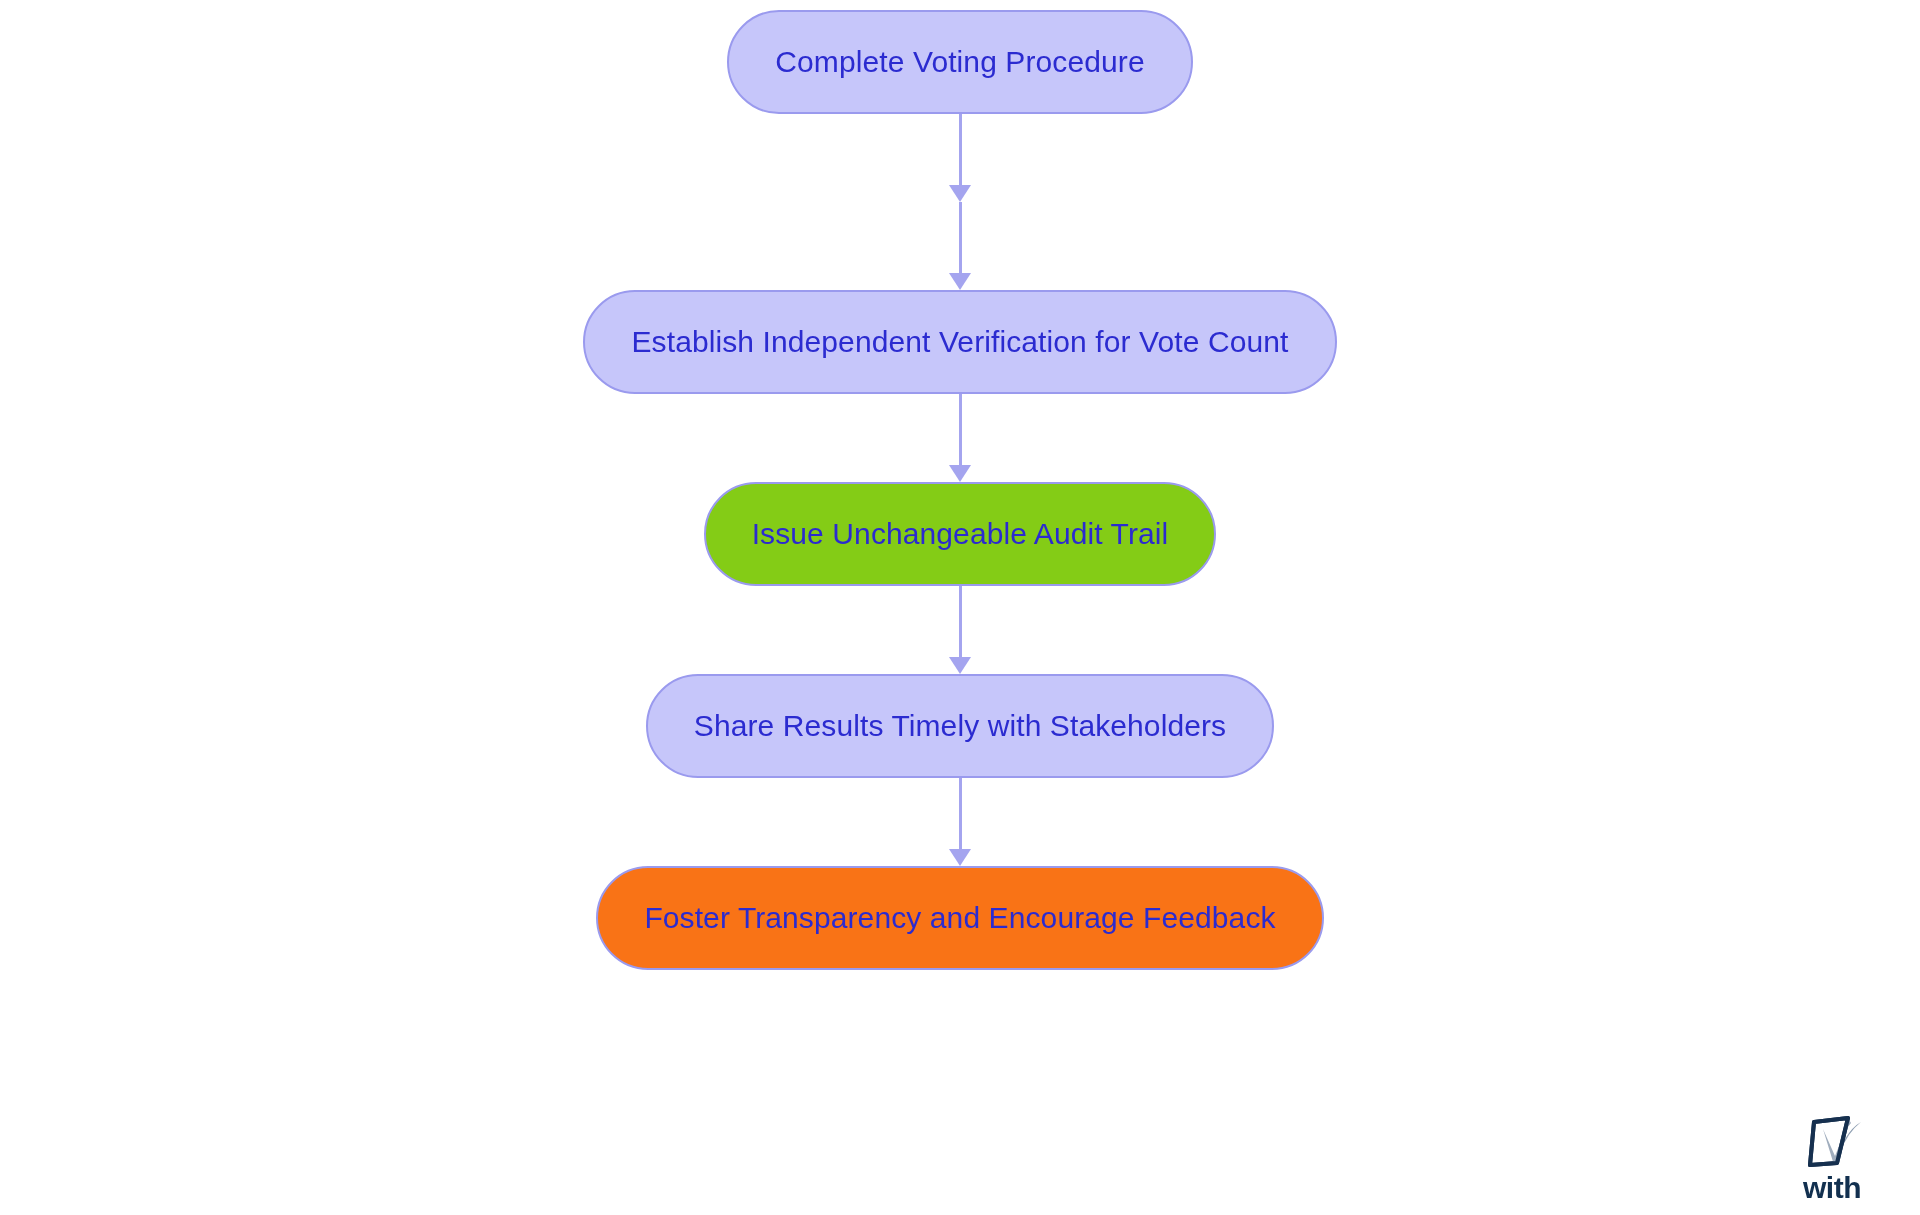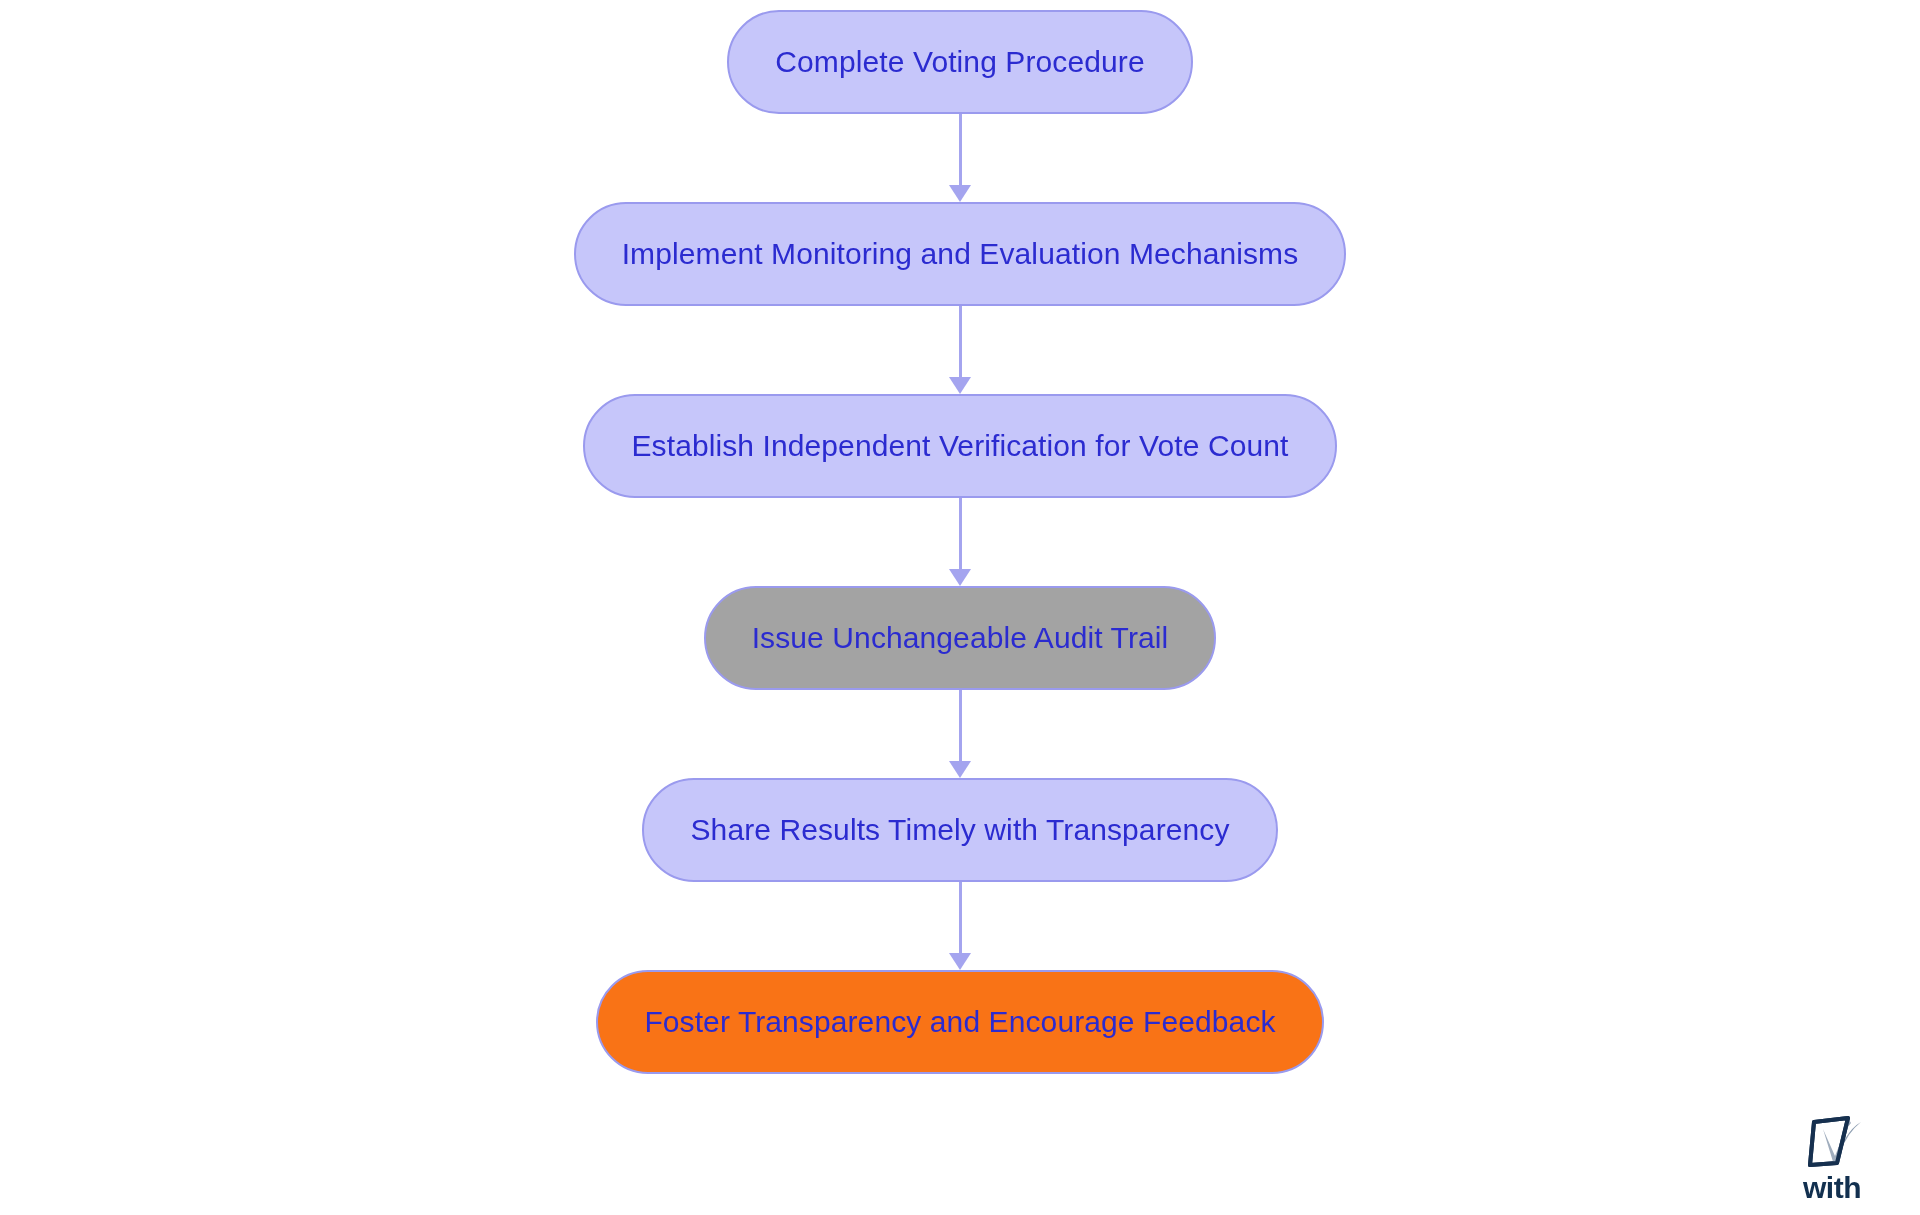--- a/index.html
+++ b/index.html
@@ -112,49 +112,46 @@
 
     <div class="flow-node" style="background: rgb(198, 198, 250); border-color: rgb(154, 154, 238);">
       <span class="node-label" style="color: rgb(43, 43, 208);">Complete Voting Procedure</span>
     </div>
 
     <div class="connector">
       <div class="conn-line" style="background: rgb(164, 164, 239);"></div>
       <div class="conn-head" style="border-top-color: rgb(164, 164, 239);"></div>
     </div>
 
-    <div class="flow-node" style="background: rgb(198, 198, 250); border-color: rgb(154, 154, 238);">
-      <span class="node-label" style="color: rgb(43, 43, 208);">Implement Monitoring and Evaluation Mechanisms</span>
-    </div>
 
     <div class="connector">
       <div class="conn-line" style="background: rgb(164, 164, 239);"></div>
       <div class="conn-head" style="border-top-color: rgb(164, 164, 239);"></div>
     </div>
 
     <div class="flow-node" style="background: rgb(198, 198, 250); border-color: rgb(154, 154, 238);">
       <span class="node-label" style="color: rgb(43, 43, 208);">Establish Independent Verification for Vote Count</span>
     </div>
 
     <div class="connector">
       <div class="conn-line" style="background: rgb(164, 164, 239);"></div>
       <div class="conn-head" style="border-top-color: rgb(164, 164, 239);"></div>
     </div>
 
-    <div class="flow-node" style="background: #a3a3a3; border-color: rgb(154, 154, 238);">
+    <div class="flow-node" style="background: #84cc16; border-color: rgb(154, 154, 238);">
       <span class="node-label" style="color: rgb(43, 43, 208);">Issue Unchangeable Audit Trail</span>
     </div>
 
     <div class="connector">
       <div class="conn-line" style="background: rgb(164, 164, 239);"></div>
       <div class="conn-head" style="border-top-color: rgb(164, 164, 239);"></div>
     </div>
 
     <div class="flow-node" style="background: rgb(198, 198, 250); border-color: rgb(154, 154, 238);">
-      <span class="node-label" style="color: rgb(43, 43, 208);">Share Results Timely with Transparency</span>
+      <span class="node-label" style="color: rgb(43, 43, 208);">Share Results Timely with Stakeholders</span>
     </div>
 
     <div class="connector">
       <div class="conn-line" style="background: rgb(164, 164, 239);"></div>
       <div class="conn-head" style="border-top-color: rgb(164, 164, 239);"></div>
     </div>
 
     <div class="flow-node" style="background: #f97316; border-color: rgb(154, 154, 238);">
       <span class="node-label" style="color: rgb(43, 43, 208);">Foster Transparency and Encourage Feedback</span>
     </div>

